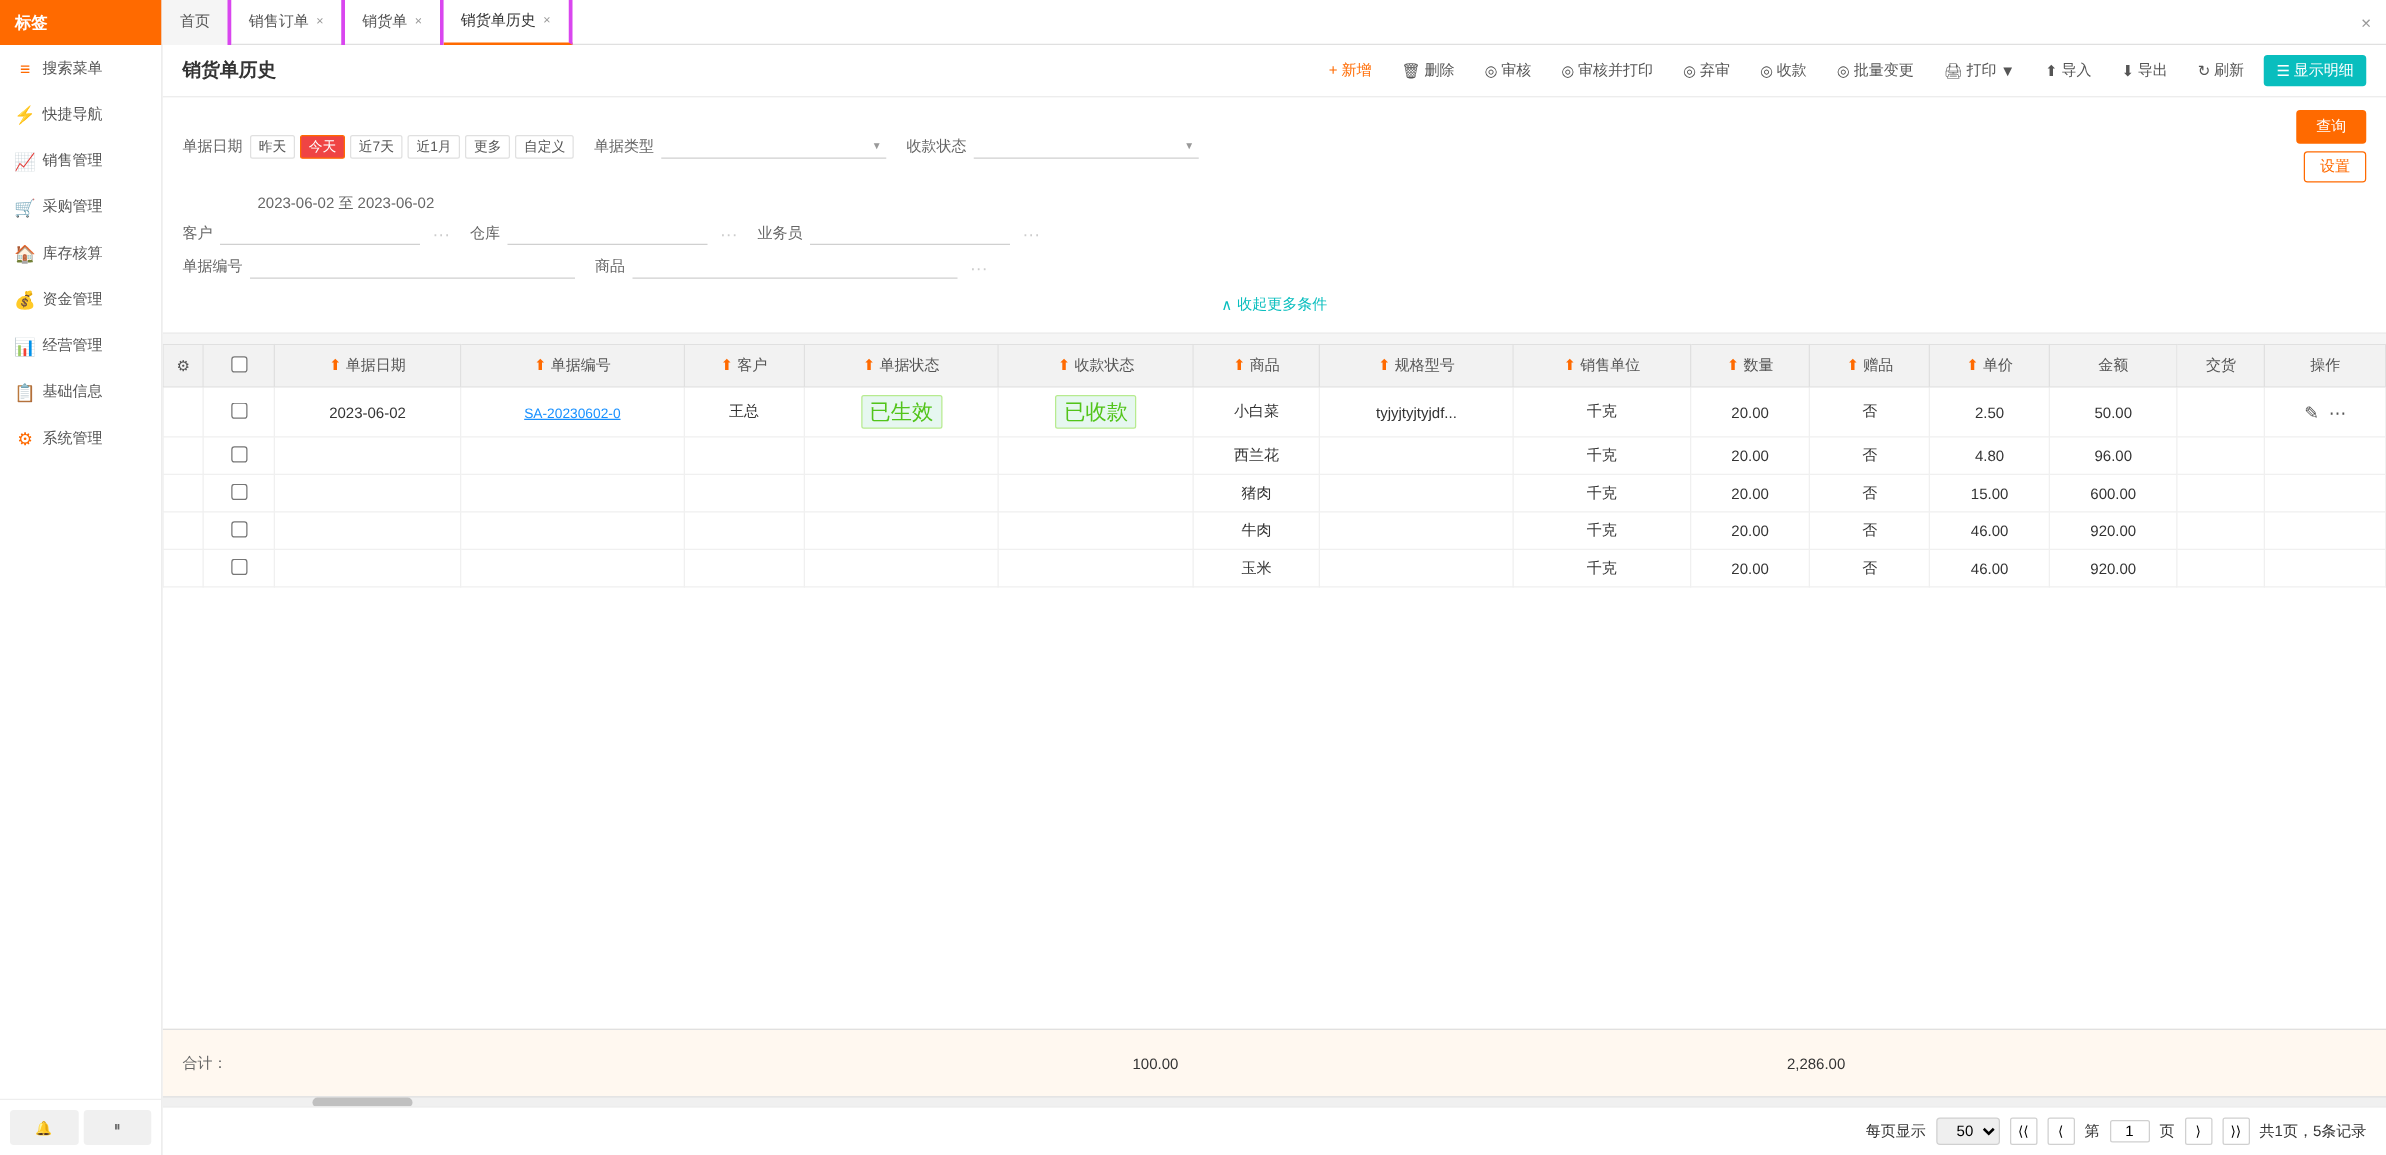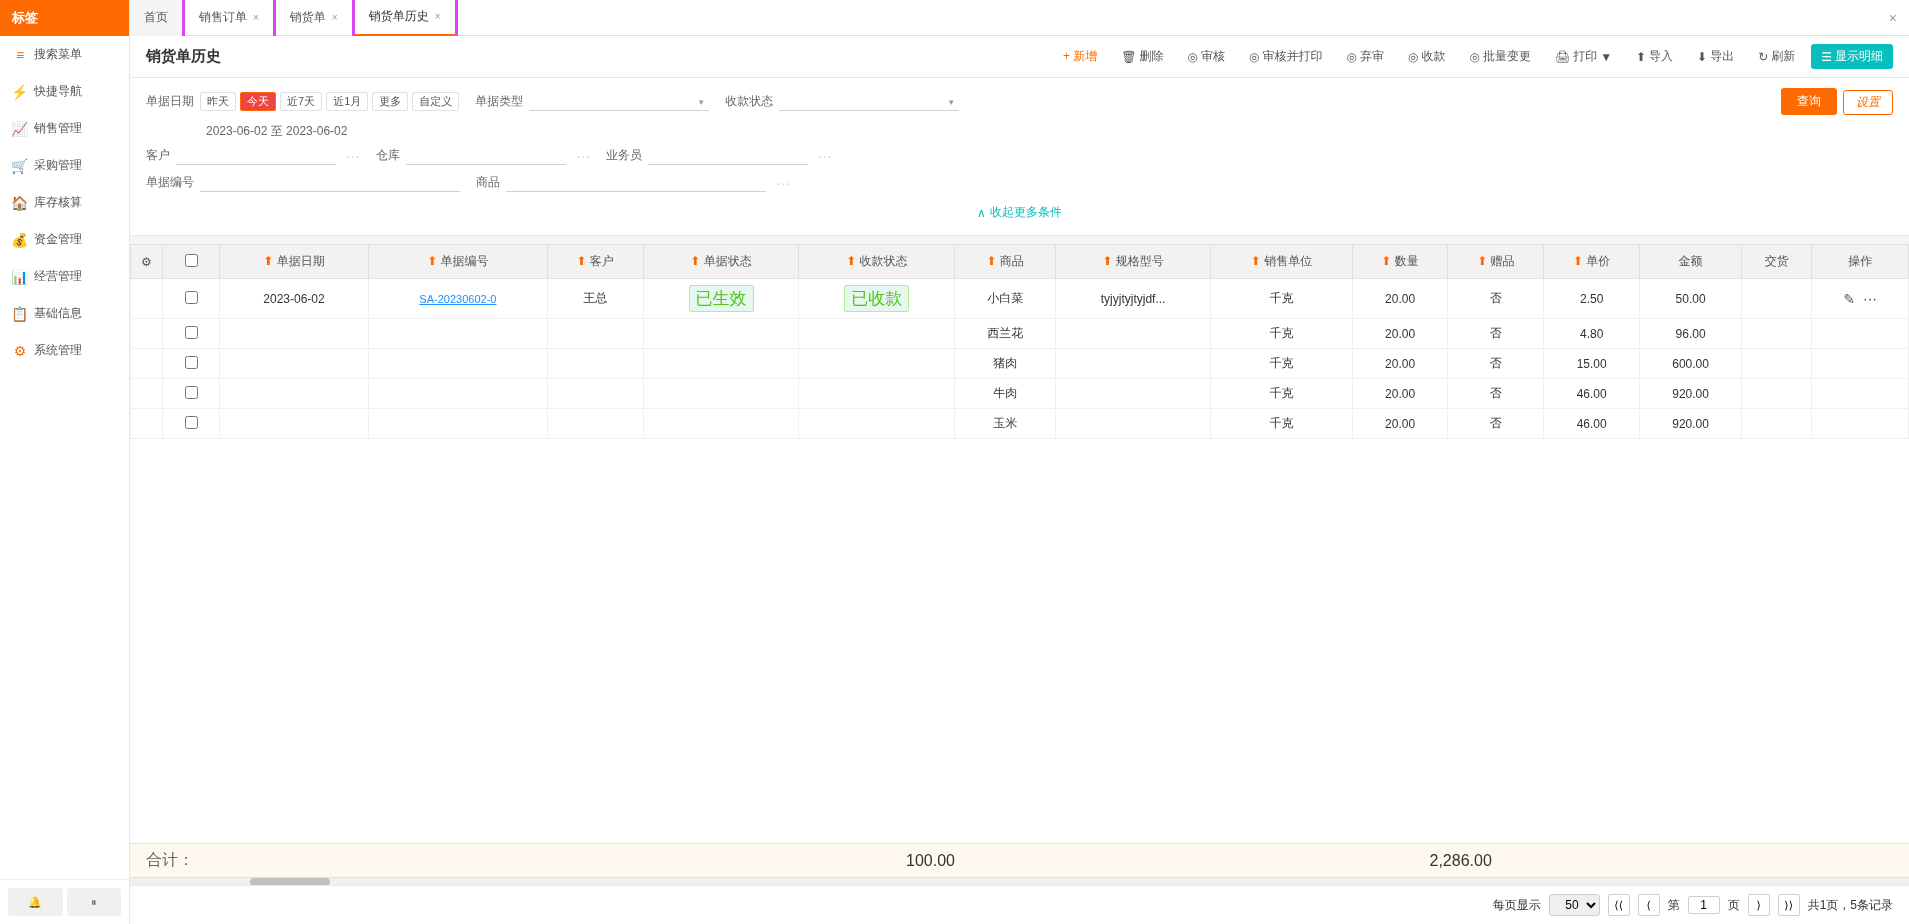--- a/index.html
+++ b/index.html
@@ -42,38 +42,38 @@
     .filter-label { color: #666; white-space: nowrap; font-size: 12px; }
     .date-shortcuts { display: flex; gap: 4px; }
     .date-shortcut { padding: 1px 6px; border: 1px solid #e0e0e0; border-radius: 2px; cursor: pointer; color: #555; font-size: 11px; background: #fff; }
     .date-shortcut.active { background: #ef4444; color: #fff; border-color: #ff6a00; }
     .filter-select { border: none; border-bottom: 1px solid #d0d0d0; padding: 2px 4px; font-size: 12px; color: #333; width: 180px; background: transparent; outline: none; appearance: none; cursor: pointer; }
     .select-wrapper { position: relative; display: inline-block; }
     .select-wrapper::after { content: '▼'; position: absolute; right: 4px; top: 50%; transform: translateY(-50%); color: #999; font-size: 8px; pointer-events: none; }
     .dots-btn { color: #ccc; cursor: pointer; font-size: 14px; margin-left: 4px; }
     .collapse-btn { display: flex; align-items: center; gap: 4px; color: #09bebe; cursor: pointer; font-size: 12px; justify-content: center; padding: 4px 0; }
     .query-btn { background: #ff6a00; color: #fff; border: none; border-radius: 3px; padding: 5px 16px; cursor: pointer; font-size: 12px; }
-    .set-btn { background: #fff; color: #ff6a00; border: 1px solid #ff6a00; border-radius: 3px; padding: 3px 12px; cursor: pointer; font-size: 12px; font-style: italic; }
+    .set-btn { background: #fff; color: #ff6a00; border: 1px solid #ff6a00; border-radius: 3px; padding: 3px 12px; cursor: pointer; font-size: 12px; }
 
     
     .table-area { flex: 1; overflow-y: auto; background: #fff; margin: 8px 0 0 0; }
     table { width: 100%; border-collapse: collapse; font-size: 12px; }
     thead tr { background: #f2f2f2; }
     thead th { padding: 8px 6px; text-align: center; border: 1px solid #e0e0e0; font-weight: normal; color: #555; white-space: nowrap; position: relative; }
     tbody tr { background: #fff; }
     tbody td { padding: 6px 8px; border: 1px solid #f0f0f0; text-align: center; color: #333; }
     .status-badge { display: inline-block; padding: 1px 6px; border-radius: 2px; font-size: 17px; }
     .status-active { background: #e6f7f0; color: #52c41a; border: 1px solid #b7eb8f; }
     .status-collected { background: #e6f7f0; color: #52c41a; border: 1px solid #b7eb8f; }
     .link-text { color: #1890ff; cursor: pointer; text-decoration: underline; font-size: 11px; }
     .action-btns { display: flex; justify-content: center; gap: 8px; }
     .action-btn { color: #555; cursor: pointer; font-size: 14px; }
 
     
-    .table-footer { background: #fff8f0; border-top: 1px solid #e0e0e0; padding: 6px 16px; display: flex; align-items: center; font-size: 16px; }
+    .table-footer { background: #fff8f0; border-top: 1px solid #e0e0e0; padding: 18px 16px; display: flex; align-items: center; font-size: 12px; }
     .footer-label { color: #666; width: 120px; }
     .footer-values { display: flex; flex: 1; }
     .footer-val { flex: 1; font-weight: 500; }
     .footer-val.qty { margin-left: 640px; }
 
     
     .pagination-bar { background: #fff; padding: 8px 16px; border-top: 1px solid #e8e8e8; display: flex; align-items: center; justify-content: flex-end; gap: 8px; font-size: 12px; }
     .pagination-bar select { border: 1px solid #d0d0d0; border-radius: 3px; padding: 2px 4px; font-size: 12px; text-align: right; }
     .page-nav-btn { border: 1px solid #d0d0d0; background: #fff; width: 22px; height: 22px; border-radius: 2px; cursor: pointer; display: inline-flex; align-items: center; justify-content: center; font-size: 11px; }
     .page-nav-btn:disabled { color: #ccc; cursor: default; }
@@ -232,21 +232,21 @@
           </div>
         </div>
 
         <div class="filter-item">
           <span class="filter-label">收款状态</span>
           <div class="select-wrapper">
             <select class="filter-select"></select>
           </div>
         </div>
 
-        <div style="margin-left: auto; display: flex; gap: 6px; flex-direction: row; align-items: flex-end;">
+        <div style="margin-left: auto; display: flex; gap: 6px; flex-direction: column; align-items: flex-end;">
           <button class="query-btn">查询</button>
           <button class="set-btn">设置</button>
         </div>
       </div>
 
       <div class="filter-row" style="margin-left: 60px; margin-bottom: 6px;">
         <span class="filter-label">2023-06-02 至 2023-06-02</span>
       </div>
       <div class="filter-row">
 

